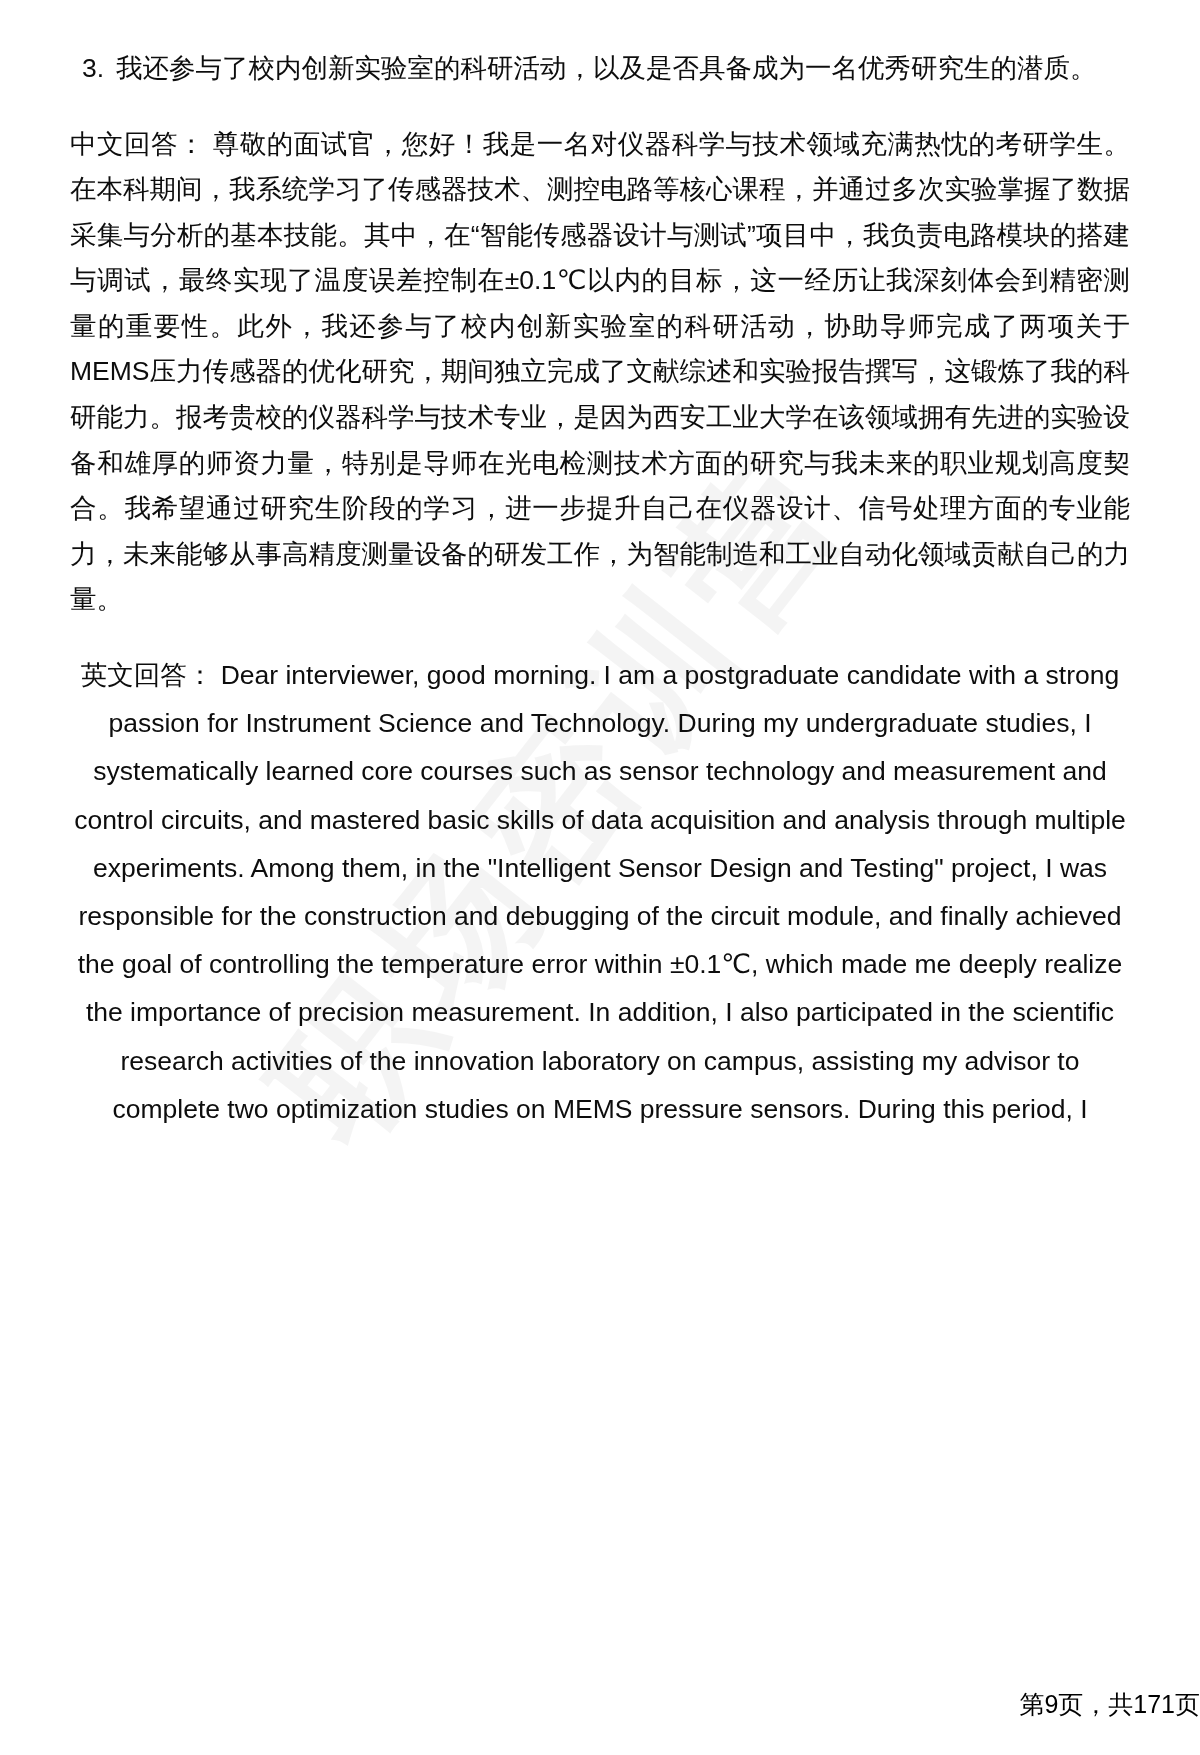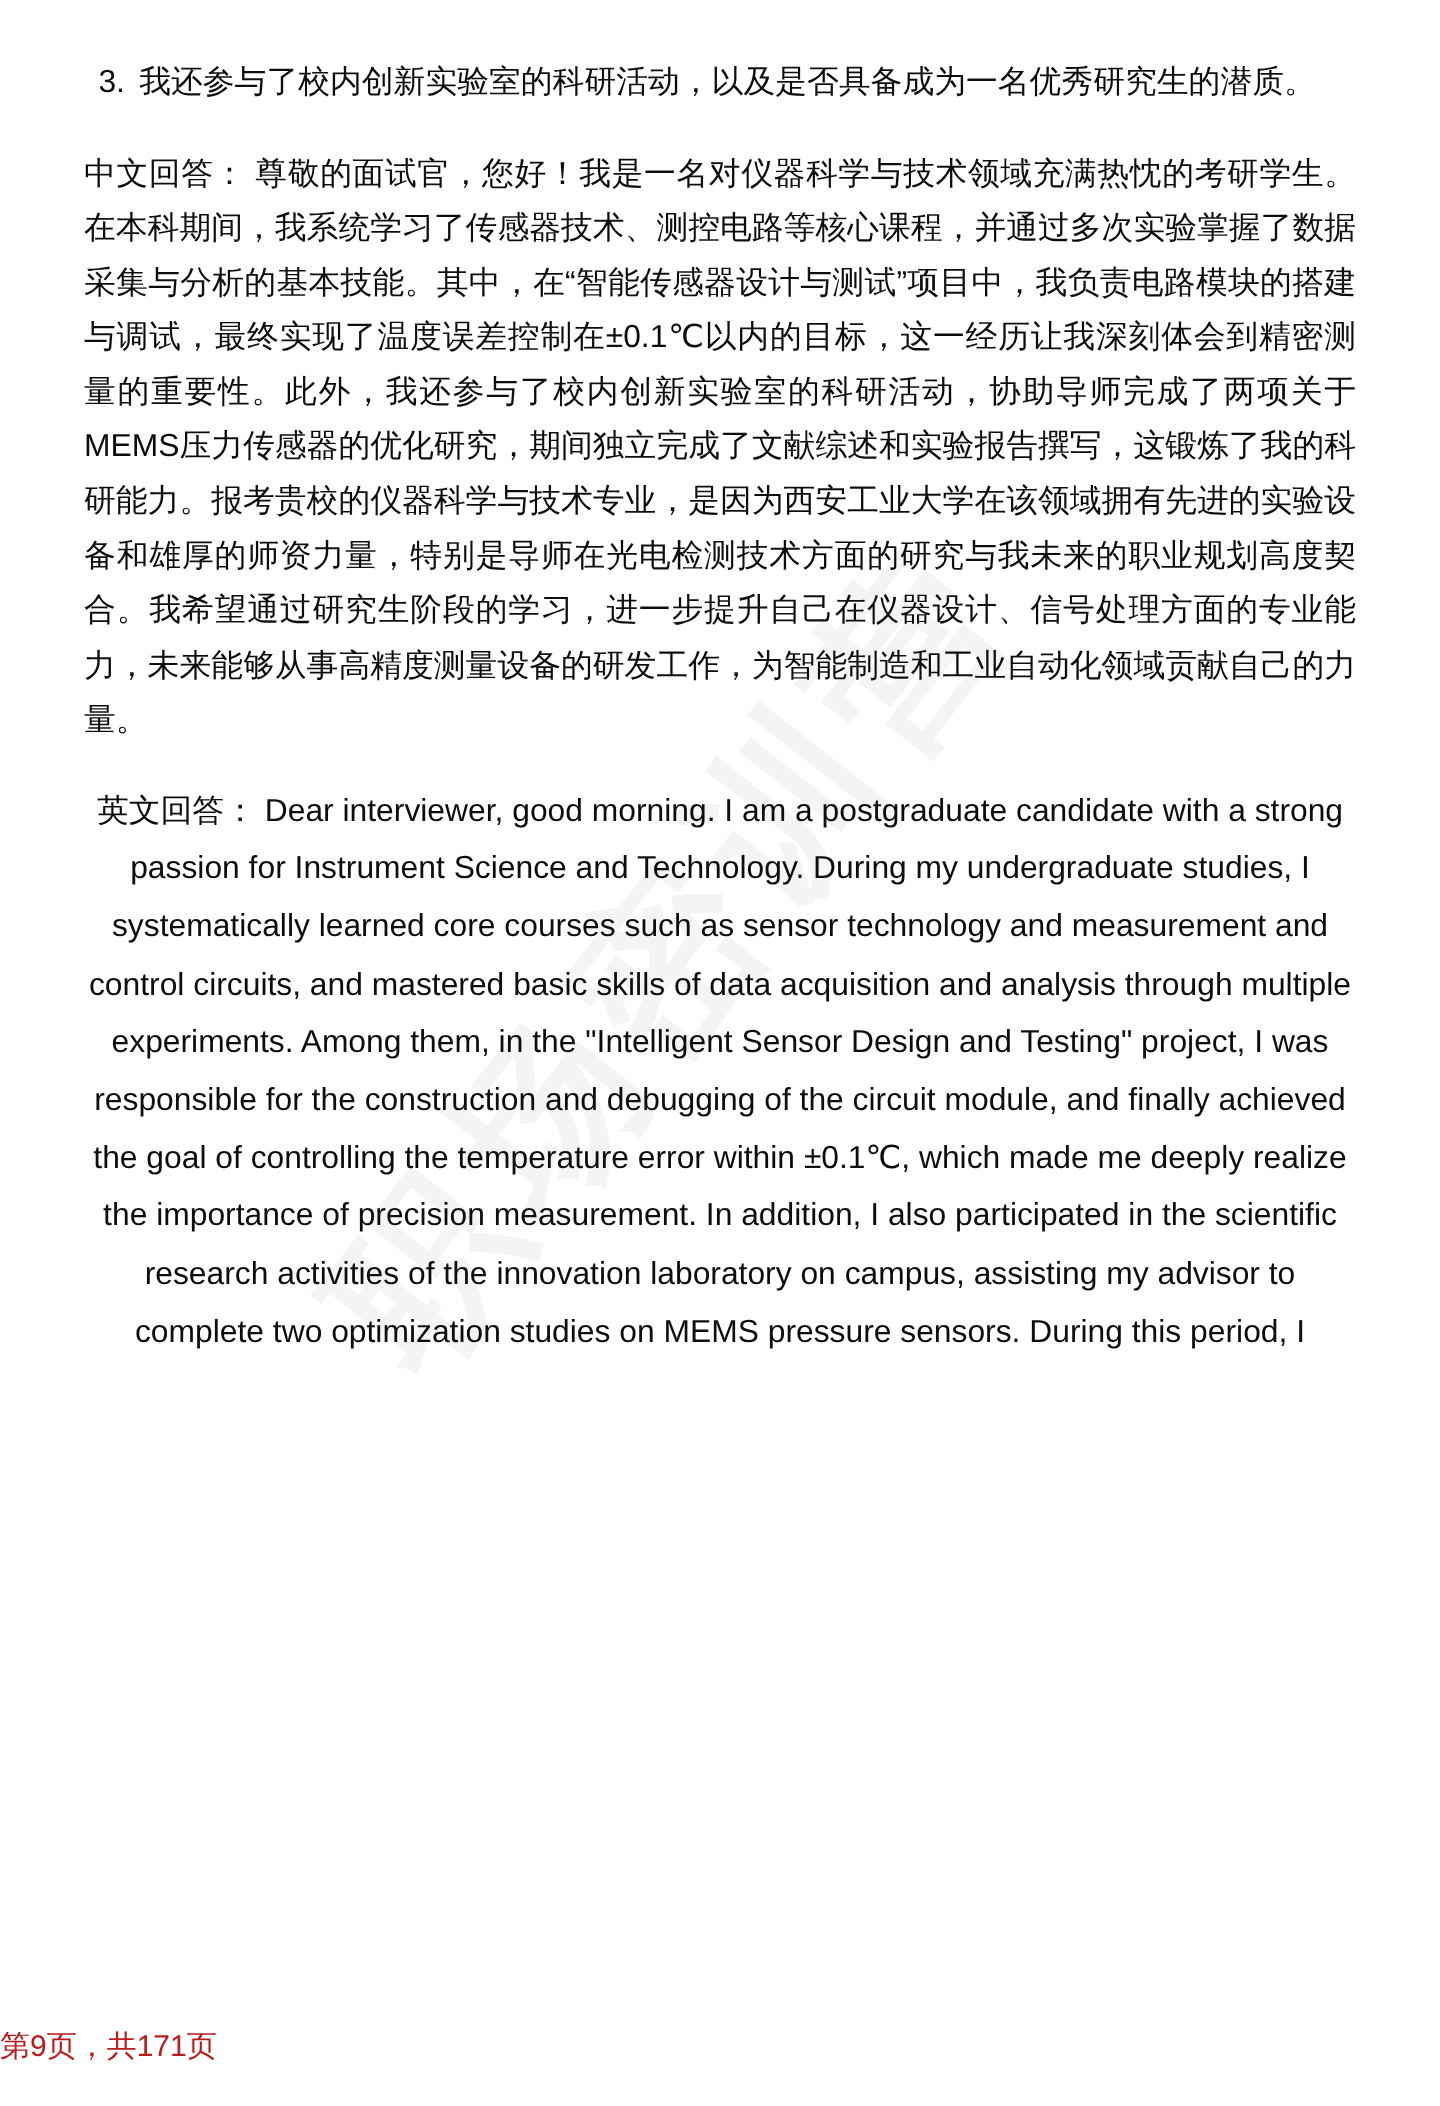--- a/index.html
+++ b/index.html
@@ -76,23 +76,23 @@
   }
   p.para.en {
     line-height: 1.82;
     text-align: center;
   }
   .footer {
     position: absolute;
     left: 0;
     right: 0;
     bottom: 34px;
-    text-align: left;
+    text-align: right;
     font-size: 25px;
-    color: #b91c1c;
+    color: #000000;
     z-index: 1;
   }
 </style>
 </head>
 <body>
 
 <div class="page">
 
   <div class="watermark">
     <span>职场密训营</span>

